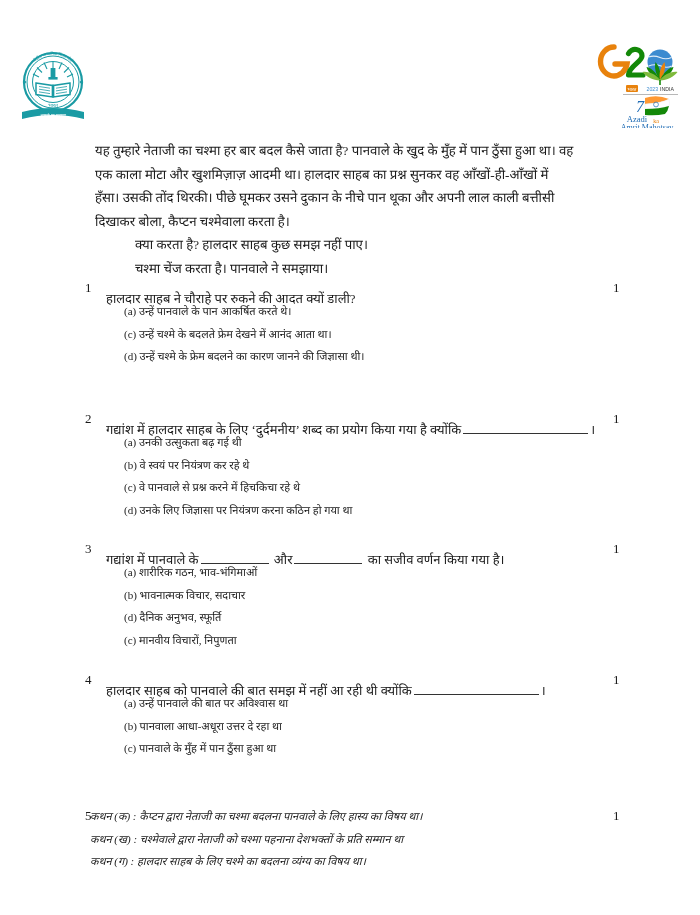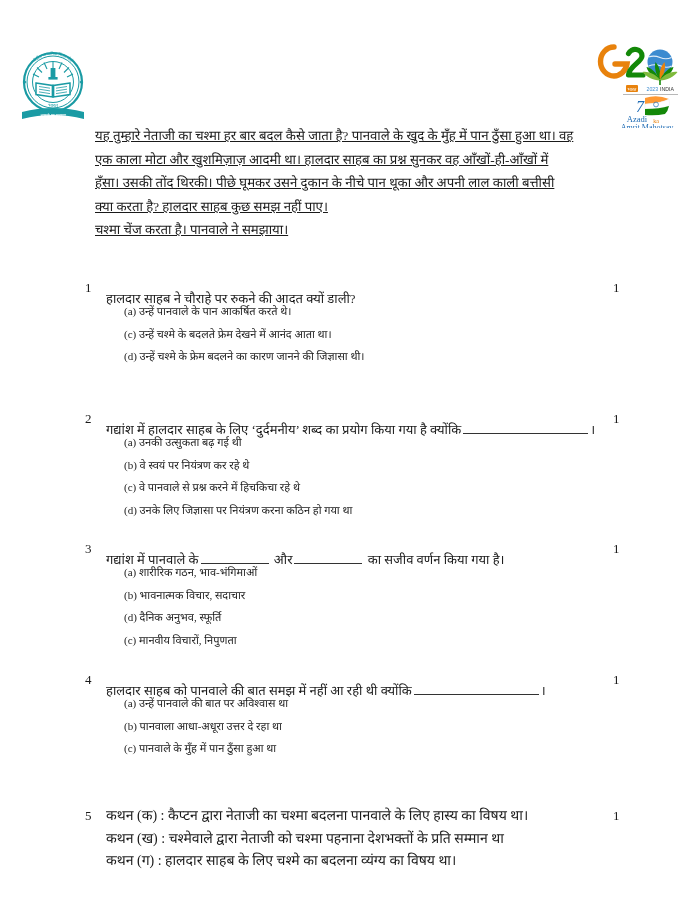--- a/index.html
+++ b/index.html
@@ -49,33 +49,33 @@
   .content {
     position: absolute;
     left: 0;
     top: 124px;
     width: 700px;
   }
 
   .passage {
     position: absolute;
     left: 95px;
-    top: 0;
+    top: 15px;
     width: 528px;
     font-size: 13.2px;
     line-height: 23.5px;
     text-align: justify;
     text-justify: inter-word;
-    text-decoration: underline;
   }
   .passage p {
     margin: 0;
   }
   .passage .tail {
     text-align: left;
+    margin-left: 40px;
   }
 
   
   .question-block {
     position: absolute;
     left: 0;
     width: 700px;
   }
   .q-head {
     position: relative;
@@ -128,24 +128,25 @@
     white-space: nowrap;
   }
 
   
   .statements {
     position: relative;
     margin-top: 0;
   }
   .statement {
     position: relative;
-    left: 106px;
+    left: 90px;
     width: 510px;
-    font-size: 14px;
+    font-size: 11px;
     line-height: 22.5px;
+    font-style: italic;
     white-space: nowrap;
   }
 </style>
 </head>
 <body>
 
 <div class="page-header">
 
   <div class="cbse-logo">
     <svg width="74" height="80" viewBox="0 0 74 80">
@@ -242,20 +243,21 @@
     </svg>
   </div>
 </div>
 
 <div class="content">
 
   <div class="passage">
     <p>यह तुम्हारे नेताजी का चश्मा हर बार बदल कैसे जाता है? पानवाले के खुद के मुँह में पान ठुँसा हुआ था। वह</p>
     <p>एक काला मोटा और खुशमिज़ाज़  आदमी था। हालदार  साहब  का प्रश्न सुनकर वह आँखों-ही-आँखों  में</p>
     <p>हँसा। उसकी तोंद थिरकी। पीछे घूमकर उसने दुकान के नीचे पान थूका और अपनी लाल काली बत्तीसी</p>
+    <p>दिखाकर बोला, कैप्टन चश्मेवाला करता है।</p>
     <p class="tail">क्या करता है? हालदार साहब कुछ समझ नहीं पाए।</p>
     <p class="tail">चश्मा चेंज करता है। पानवाले ने समझाया।</p>
   </div>
 
   <div class="question-block" style="top:153px;">
     <div class="q-head">
       <span class="q-num">1</span>
       <span class="q-text"><span>हालदार साहब ने चौराहे पर रुकने की आदत क्यों डाली?</span></span>
       <span class="q-marks">1</span>
     </div>

